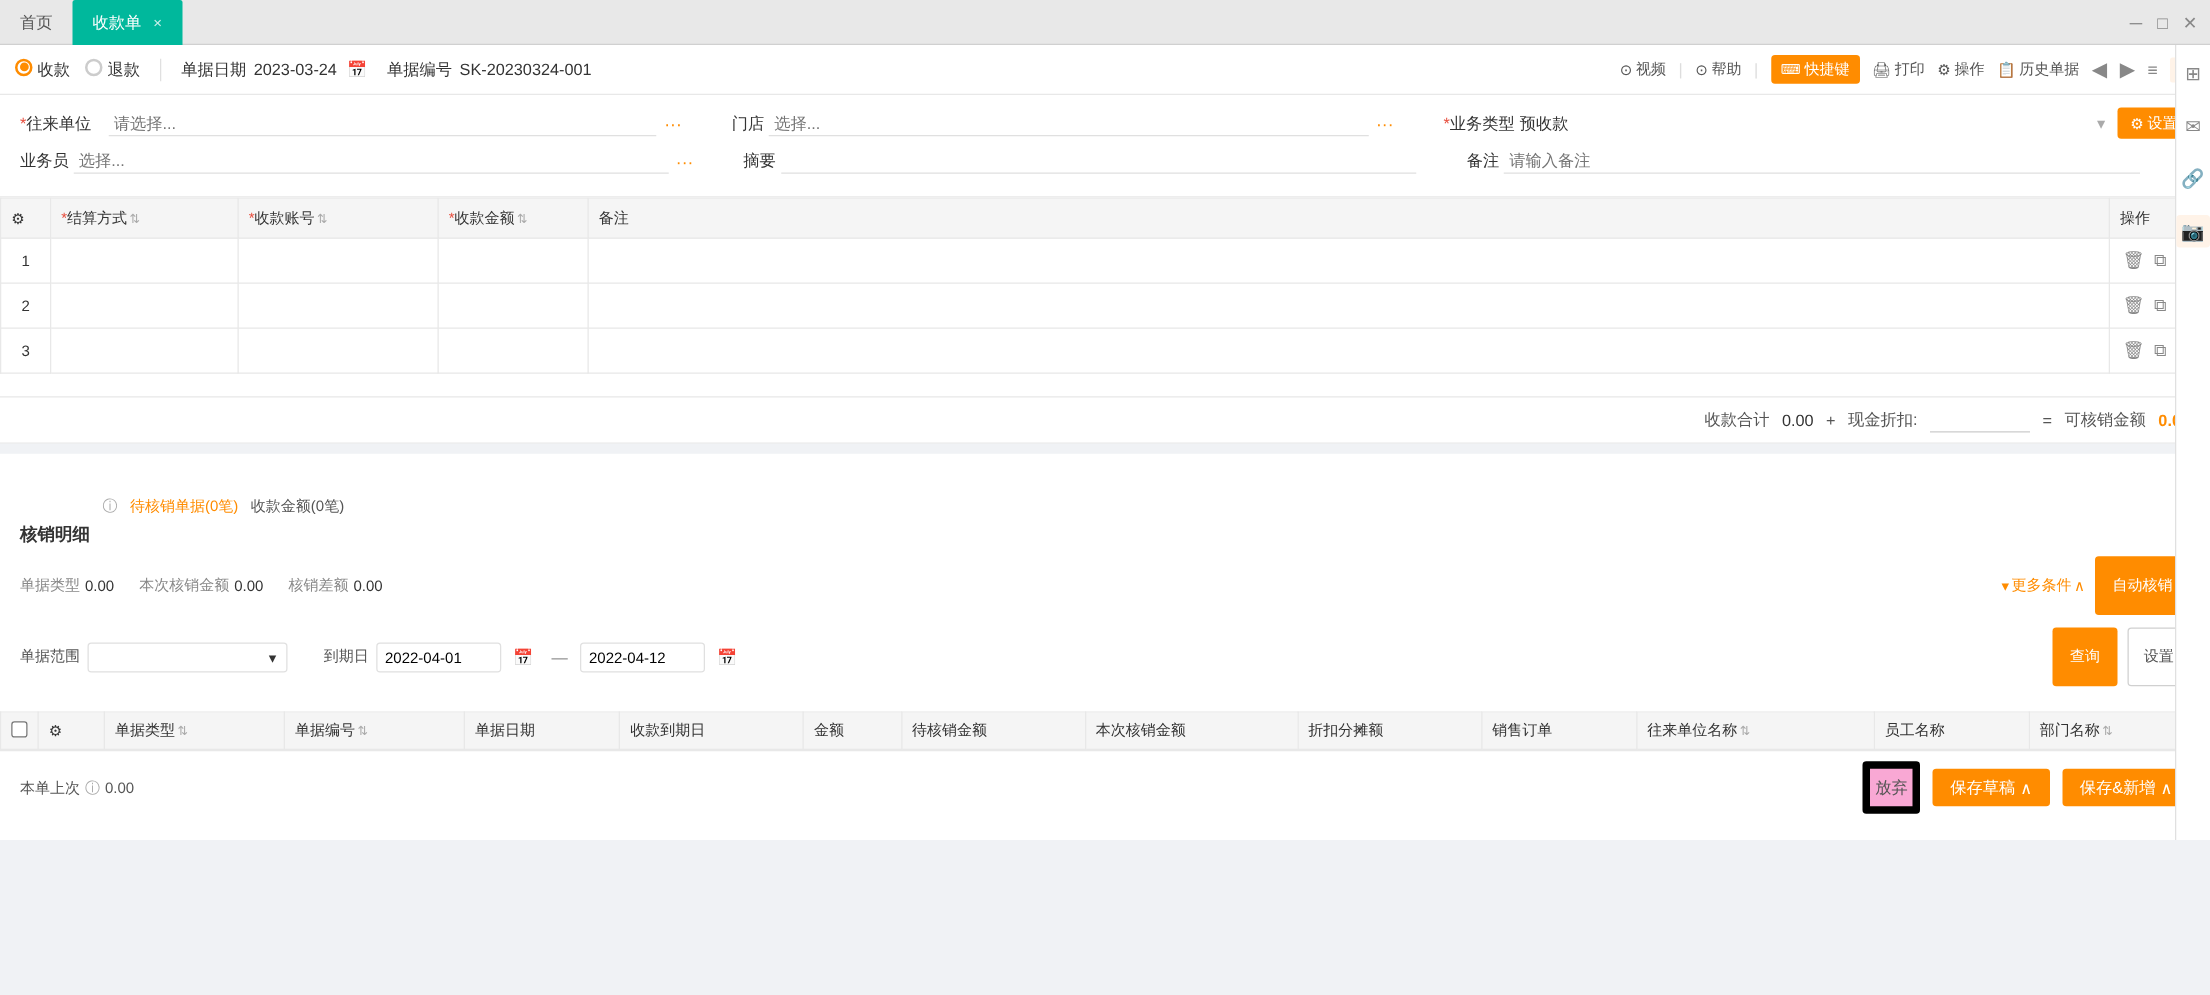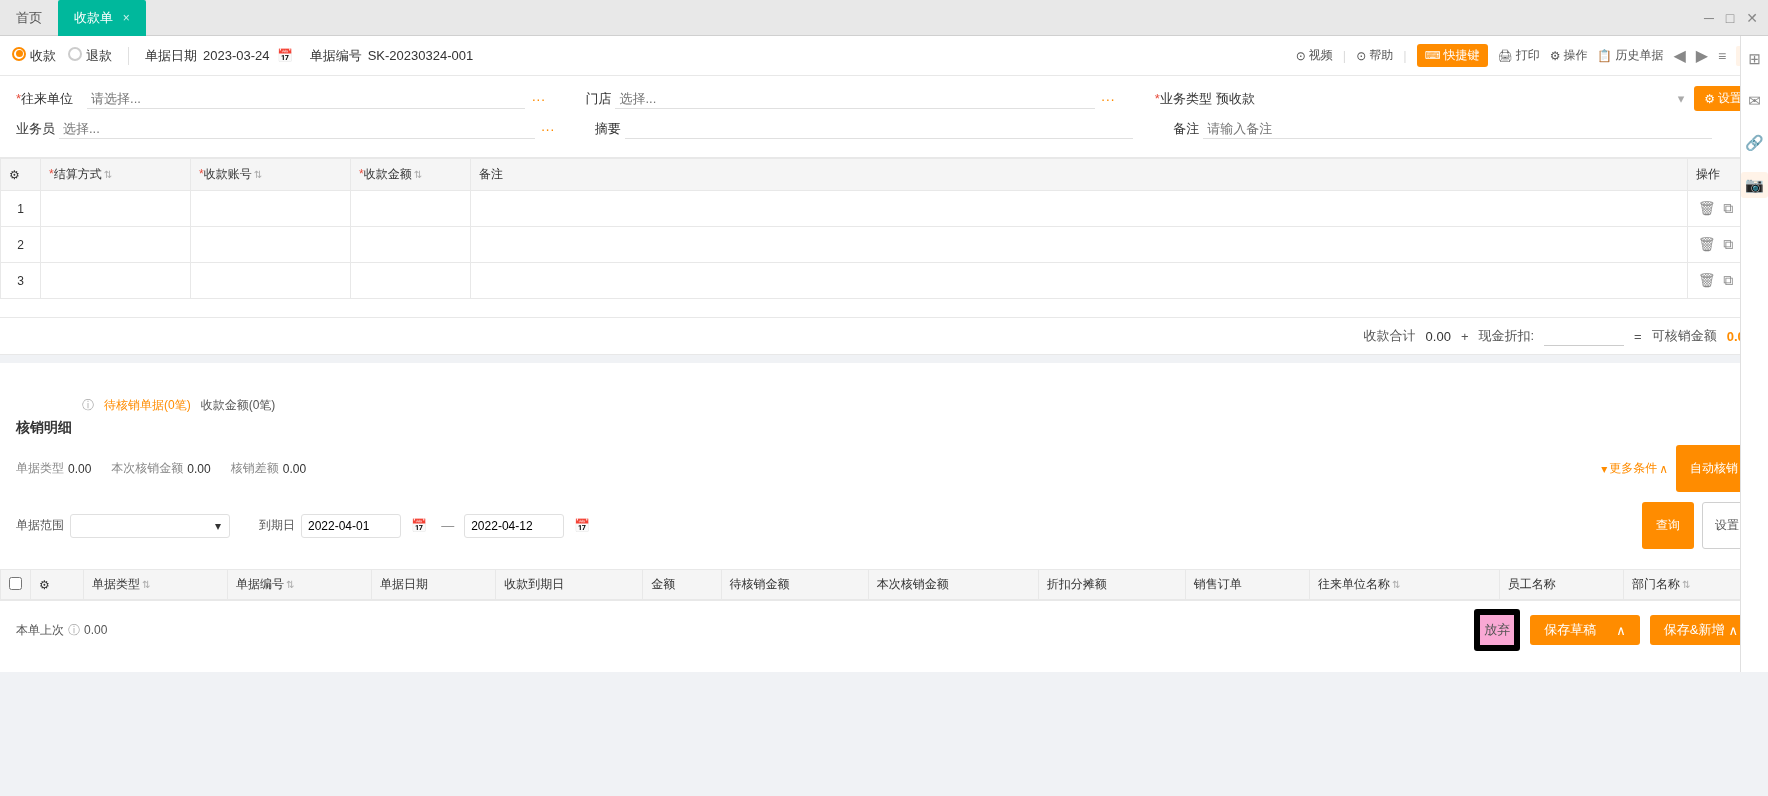--- a/index.html
+++ b/index.html
@@ -83,21 +83,21 @@
     
     .detail-table-area { overflow-x: auto; flex-shrink: 0; }
     .detail-table { width: 100%; border-collapse: collapse; }
     .detail-table th { background: #f5f5f5; border: 1px solid #e8e8e8; padding: 6px 8px; font-weight: normal; font-size: 12px; color: #333; text-align: left; white-space: nowrap; }
     .checkbox-th { width: 30px; text-align: center; }
 
     
     .footer { display: flex; align-items: center; justify-content: flex-end; padding: 8px 16px; border-top: 1px solid #e8e8e8; gap: 10px; background: #fff; flex-shrink: 0; }
     .footer-left { margin-right: auto; display: flex; align-items: center; gap: 4px; font-size: 12px; color: #555; }
     .btn-discard { background: #f9a8d4; color: #555; border: 6px solid #000000; border-radius: 3px; padding: 6px 4px; font-size: 13px; cursor: pointer; }
-    .btn-save-draft { background: #ff8c00; color: #fff; border: none; border-radius: 3px; padding: 6px 14px; font-size: 13px; cursor: pointer; display: flex; align-items: center; gap: 20px; }
+    .btn-save-draft { background: #ff8c00; color: #fff; border: none; border-radius: 3px; padding: 6px 14px; font-size: 13px; cursor: pointer; display: flex; align-items: center; gap: 4px; }
     .btn-save-new { background: #ff8c00; color: #fff; border: none; border-radius: 3px; padding: 6px 14px; font-size: 13px; cursor: pointer; display: flex; align-items: center; gap: 4px; }
 
     
     .right-sidebar { position: absolute; right: 0; top: 36px; width: 28px; background: #fff; border-left: 1px solid #e0e0e0; display: flex; flex-direction: column; align-items: center; gap: 16px; padding: 10px 0; z-index: 10; height: calc(796px - 36px); }
     .sidebar-icon { color: #888; font-size: 15px; cursor: pointer; padding: 4px; }
     .sidebar-icon-active { color: #ff8c00; font-size: 15px; cursor: pointer; padding: 4px; background: #fff3e8; border-radius: 3px; }
 
     .req-star { color: #e74c3c; }
     
     

